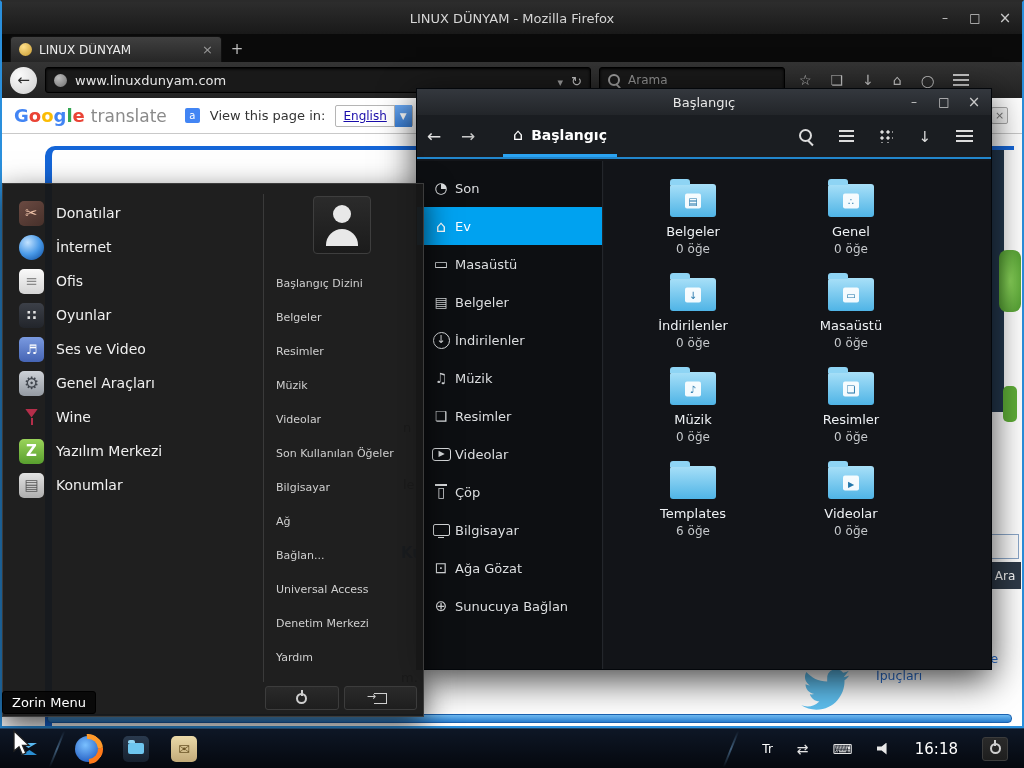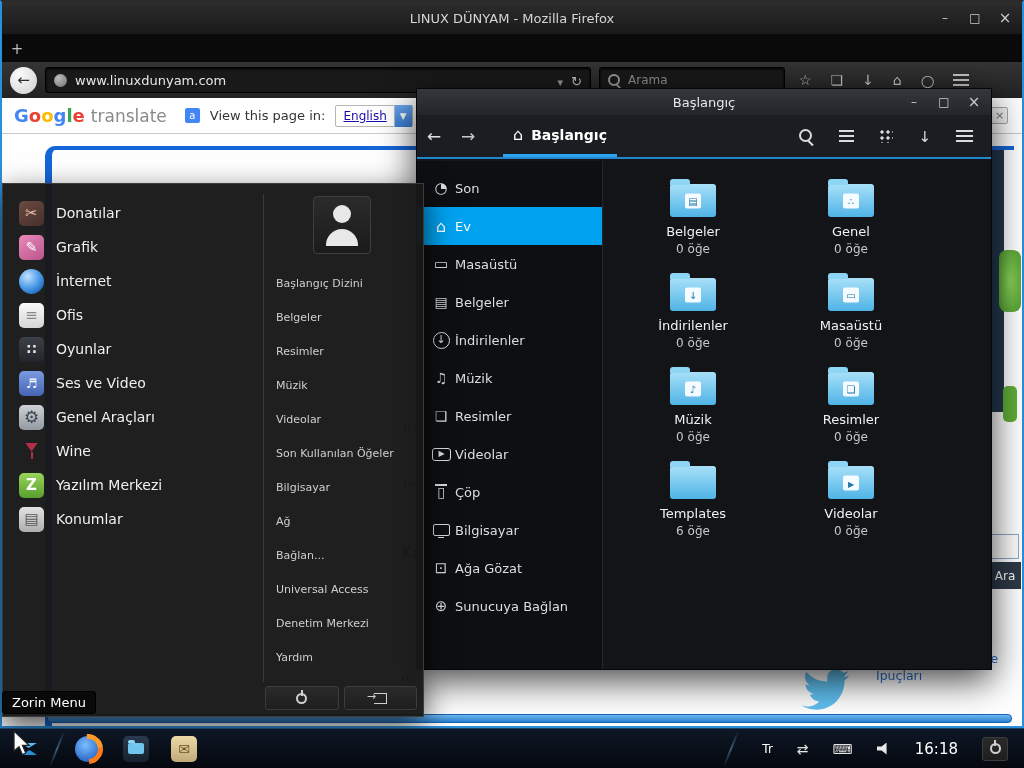--- a/index.html
+++ b/index.html
@@ -233,20 +233,25 @@
     <div class="titlebar">
       <span class="wt">LINUX DÜNYAM - Mozilla Firefox</span>
       <div class="wctrls">
         <span class="wc wc-min"></span>
         <span class="wc wc-max"></span>
         <span class="wc wc-close"></span>
       </div>
     </div>
 
     <div class="tabbar">
+      <div class="tab">
+        <span class="favicon"></span>
+        <span class="tab-label">LINUX DÜNYAM</span>
+        <span class="tab-close">×</span>
+      </div>
       <div class="newtab">+</div>
     </div>
 
     <div class="navbar">
       <div class="back-btn"></div>
       <div class="url-field">
         <span class="globe"></span>
         <span class="url-text">www.linuxdunyam.com</span>
         <span class="url-caret"></span>
         <span class="url-reload"></span>
@@ -466,24 +471,20 @@
   </div>
 
   <div class="zmenu">
     <div class="m-left">
 
         <div class="mi">
           <span class="ic i-tools"></span>
           <span class="mi-label">Donatılar</span>
         </div>
 
-        <div class="mi">
-          <span class="ic i-graphics"></span>
-          <span class="mi-label">Grafik</span>
-        </div>
 
         <div class="mi">
           <span class="ic i-internet"></span>
           <span class="mi-label">İnternet</span>
         </div>
 
         <div class="mi">
           <span class="ic i-office"></span>
           <span class="mi-label">Ofis</span>
         </div>

